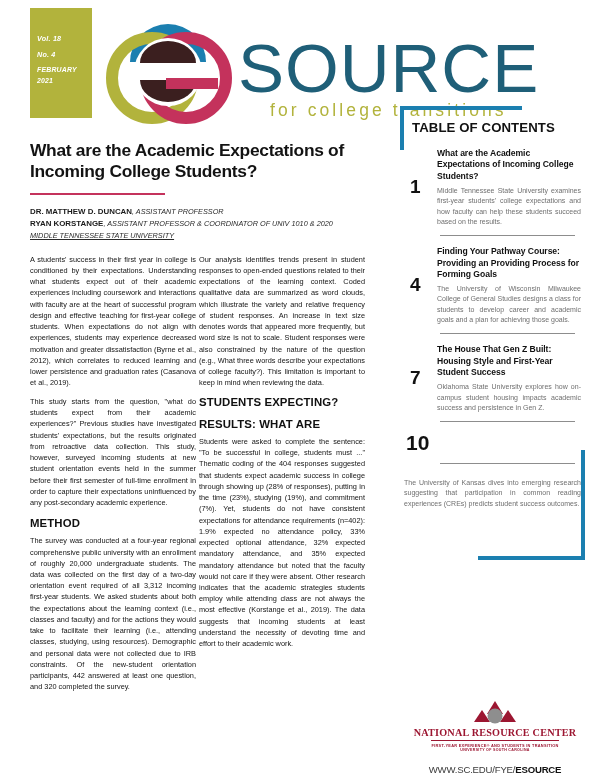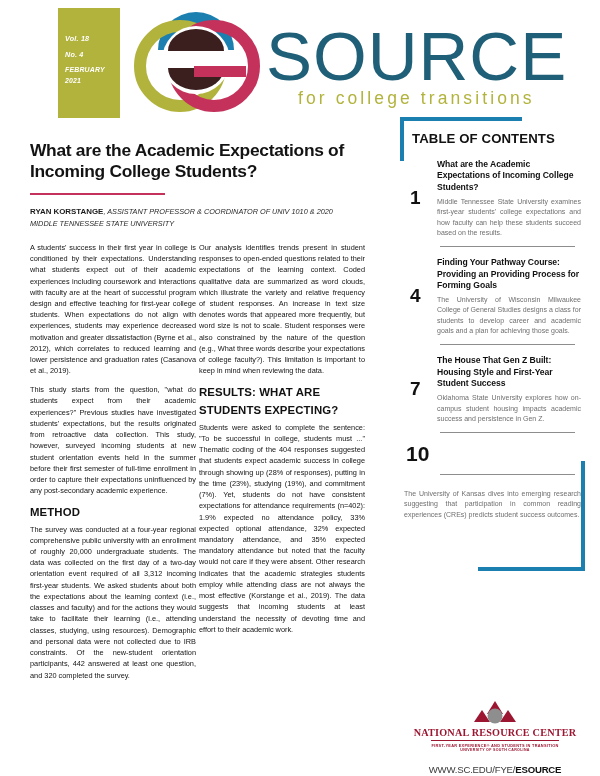--- a/index.html
+++ b/index.html
@@ -2,72 +2,72 @@
 <html><head>
 <meta charset="utf-8">
 <style>
   * { box-sizing: border-box; margin: 0; padding: 0; }
   html, body {
     width: 600px; height: 776px;
     background: #ffffff;
     font-family: "Liberation Sans", sans-serif;
     overflow: hidden;
   }
-  .page { position: relative; width: 600px; height: 776px; background:#fff;padding-left:28px; }
+  .page { position: relative; width: 600px; height: 776px; background:#fff; }
 
   
   .masthead { position: relative; height: 118px; }
   .vol-block {
     position: absolute; left: 30px; top: 8px;
     width: 62px; height: 110px;
     background: #b2b33c;
     padding: 26px 0 0 7px;
   }
   .vol-line {
     color: #ffffff; font-style: italic; font-weight: bold;
     font-size: 7.2px; line-height: 1.35; letter-spacing: .2px;
     margin-bottom: 6px; font-family: "Liberation Sans", sans-serif;
   }
   .vol-line.caps { text-transform: uppercase; font-size: 6.9px; }
 
-  .logo-wrap { position: absolute; left: 100px; top: 4px; width: 470px; height: 112px; }
+  .logo-wrap { position: absolute; left: 100px; top: 16px; width: 470px; height: 112px; }
   .logo-svg { display:block; }
 
   
   .article { position: absolute; left: 0; top: 118px; width: 392px; padding: 22px 18px 0 30px; }
 
   .headline {
     font-size: 17.4px; font-weight: bold; line-height: 1.22;
     color: #131313; letter-spacing: -0.3px;
   }
   .headline-rule { width: 135px; height: 1.6px; background: #c4325c; margin: 11px 0 11px 0; }
 
   .byline { margin-bottom: 3px; }
   .byline-row { font-size: 7.6px; line-height: 1.42; color: #1a1a1a; }
   .byline-name { font-weight: bold; font-variant: small-caps; text-transform: uppercase; font-size:7.9px;}
   .byline-role { font-style: italic; font-variant: small-caps; text-transform: uppercase; font-size: 7.3px; color:#2a2a2a;}
-  .byline-inst { font-style: italic; font-variant: small-caps; text-transform: uppercase; font-size: 7.3px; color:#2a2a2a; display:block; margin-top:1px;}
+  .byline-inst { font-style: italic; font-variant: small-caps; text-transform: uppercase; font-size: 7.3px; color:#2a2a2a; display:block; margin-top:1px;text-decoration:underline;}
 
   .cols { display: flex; gap: 3px; margin-top: 14px; }
   .col { width: 166px; }
   .col p {
     font-size: 7.35px; line-height: 1.53; text-align: justify;
     color: #141414; margin-bottom: 7.5px;
     hyphens: auto;
   }
   .sec-head {
     font-size: 11.4px; font-weight: bold; text-transform: uppercase;
     font-variant: small-caps; color: #111; letter-spacing: .1px;
     margin: 9px 0 5px 0; line-height: 1.14;
   }
   .sec-head.two { margin-top: 4px; }
 
   
   .toc {
-    position: absolute; left: 400px; top: 117px; width: 185px;
+    position: absolute; left: 400px; top: 106px; width: 185px;
   }
   .toc-frame-top {
     position: absolute; left: 0; top: 0; width: 122px; height: 4px; background: #1b7fb0;
   }
   .toc-frame-left {
     position: absolute; left: 0; top: 0; width: 4px; height: 44px; background: #1b7fb0;
   }
   .toc-frame-right {
     position: absolute; left: 181px; top: 344px; width: 4px; height: 110px; background: #1b7fb0;
   }
@@ -147,38 +147,41 @@
     </div>
   </div>
 
   <div class="article">
 
     <h1 class="headline">What are the Academic Expectations of Incoming College Students?</h1>
     <div class="headline-rule"></div>
 
     <div class="byline">
       <div class="byline-row">
+        <span class="byline-name">Dr. Matthew D. Duncan</span><span class="byline-role">, Assistant Professor</span>
+      </div>
+      <div class="byline-row">
         <span class="byline-name">Ryan Korstange</span><span class="byline-role">, Assistant Professor &amp; Coordinator of UNIV 1010 &amp; 2020</span>
       </div>
       <span class="byline-inst">Middle Tennessee State University</span>
     </div>
 
     <div class="cols">
 
       <div class="col">
         <p>A students' success in their first year in college is conditioned by their expectations. Understanding what students expect out of their academic experiences including coursework and interactions with faculty are at the heart of successful program design and effective teaching for first-year college students. When expectations do not align with experiences, students may experience decreased motivation and greater dissatisfaction (Byrne et al., 2012), which correlates to reduced learning and lower persistence and graduation rates (Casanova et al., 2019).</p>
         <p>This study starts from the question, "what do students expect from their academic experiences?" Previous studies have investigated students' expectations, but the results originated from retroactive data collection. This study, however, surveyed incoming students at new student orientation events held in the summer before their first semester of full-time enrollment in order to capture their expectations uninfluenced by any post-secondary academic experience.</p>
         <div class="sec-head">Method</div>
         <p>The survey was conducted at a four-year regional comprehensive public university with an enrollment of roughly 20,000 undergraduate students. The data was collected on the first day of a two-day orientation event required of all 3,312 incoming first-year students. We asked students about both the expectations about the learning context (i.e., classes and faculty) and for the actions they would take to facilitate their learning (i.e., attending classes, studying, using resources). Demographic and personal data were not collected due to IRB constraints. Of the new-student orientation participants, 442 answered at least one question, and 320 completed the survey.</p>
       </div>
 
       <div class="col">
         <p>Our analysis identifies trends present in student responses to open-ended questions related to their expectations of the learning context. Coded qualitative data are summarized as word clouds, which illustrate the variety and relative frequency of student responses. An increase in text size denotes words that appeared more frequently, but word size is not to scale. Student responses were also constrained by the nature of the question (e.g., What three words describe your expectations of college faculty?). This limitation is important to keep in mind when reviewing the data.</p>
+        <div class="sec-head two">Students Expecting?</div>
         <div class="sec-head">Results: What are</div>
-        <div class="sec-head two">Students Expecting?</div>
         <p>Students were asked to complete the sentence: "To be successful in college, students must ..." Thematic coding of the 404 responses suggested that students expect academic success in college through showing up (28% of responses), putting in the time (23%), studying (19%), and commitment (7%). Yet, students do not have consistent expectations for attendance requirements (n=402): 1.9% expected no attendance policy, 33% expected optional attendance, 32% expected mandatory attendance, and 35% expected mandatory attendance but noted that the faculty would not care if they were absent. Other research indicates that the academic strategies students employ while attending class are not always the most effective (Korstange et al., 2019). The data suggests that incoming students at least understand the necessity of devoting time and effort to their academic work.</p>
       </div>
 
     </div>
   </div>
 
   <div class="toc">
     <div class="toc-frame-top"></div>
     <div class="toc-frame-left"></div>
     <div class="toc-frame-right"></div>

